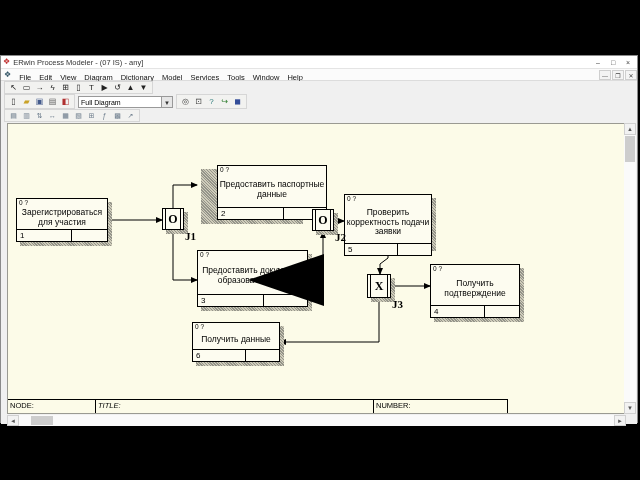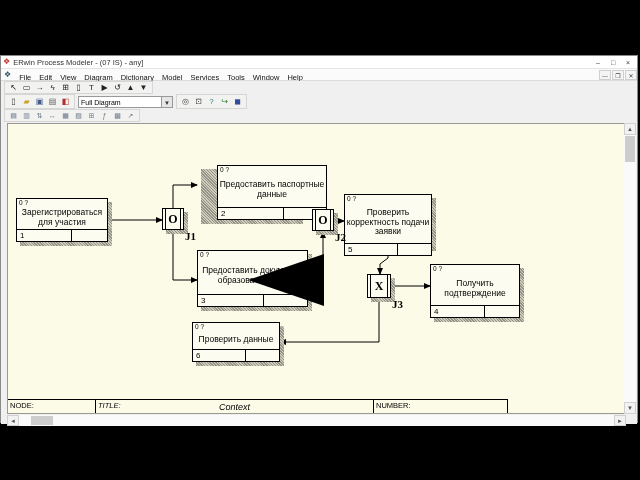--- a/index.html
+++ b/index.html
@@ -238,21 +238,21 @@
               <span class="uow-header">0 ?</span>
               <span class="uow-label">Получить подтверждение</span>
               <span class="uow-bottom">
                 <span class="uow-num">4</span>
                 <span class="uow-tick"></span>
               </span>
             </div>
             <div class="uow-shadow" style="left: 188px; top: 202px; width: 88px; height: 40px;"></div>
             <div class="uow-box" style="left: 184px; top: 198px; width: 88px; height: 40px;">
               <span class="uow-header">0 ?</span>
-              <span class="uow-label">Проверить данные</span>
+              <span class="uow-label">Получить данные</span>
               <span class="uow-bottom">
                 <span class="uow-num">6</span>
                 <span class="uow-tick"></span>
               </span>
             </div>
             <div class="uow-shadow" style="left: 158px; top: 88px; width: 22px; height: 22px;"></div>
             <div class="junction" style="left: 154px; top: 84px; width: 22px; height: 22px;">O</div>
             <span class="junction-label" style="left: 177px; top: 106px;">J1</span>
             <div class="uow-shadow" style="left: 308px; top: 89px; width: 22px; height: 22px;"></div>
             <div class="junction" style="left: 304px; top: 85px; width: 22px; height: 22px;">O</div>
@@ -261,21 +261,20 @@
             <div class="junction" style="left: 359px; top: 150px; width: 24px; height: 24px;">X</div>
             <span class="junction-label" style="left: 384px; top: 174px;">J3</span>
           </div>
         <svg id="overlay-triangle">
             <polygon points="240,156 316,130 316,182" fill="#000"></polygon>
           </svg>
         <div id="kit-band">
           <div class="kit-cell" id="kit-node">NODE:</div>
           <div class="kit-cell" id="kit-title">
             <span>TITLE:</span>
-            <span id="kit-title-value">Context</span>
           </div>
           <div class="kit-cell" id="kit-number">NUMBER:</div>
         </div>
       </div>
 
       <div id="vscroll">
         <div class="sb-btn" id="vs-up">▲</div>
         <div id="vs-thumb"></div>
         <div class="sb-btn" id="vs-down">▼</div>
       </div>

